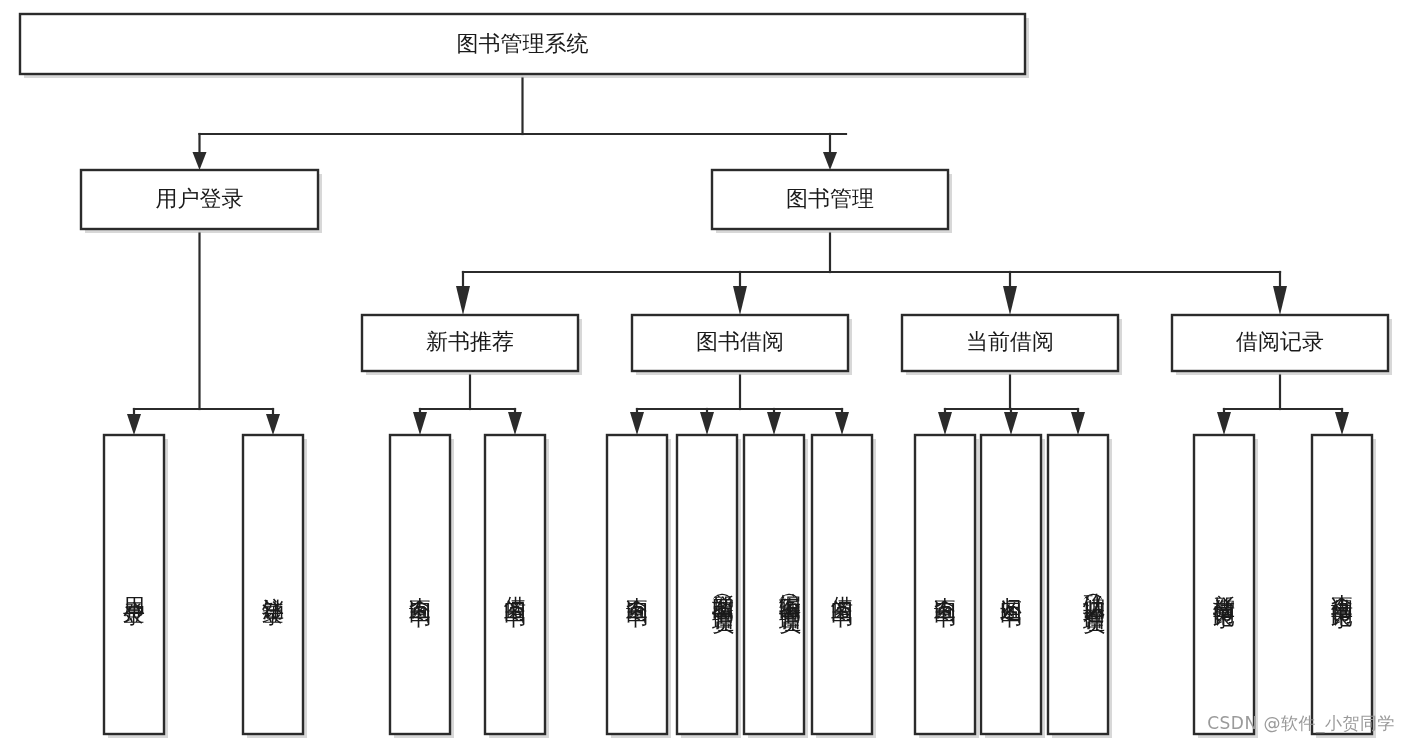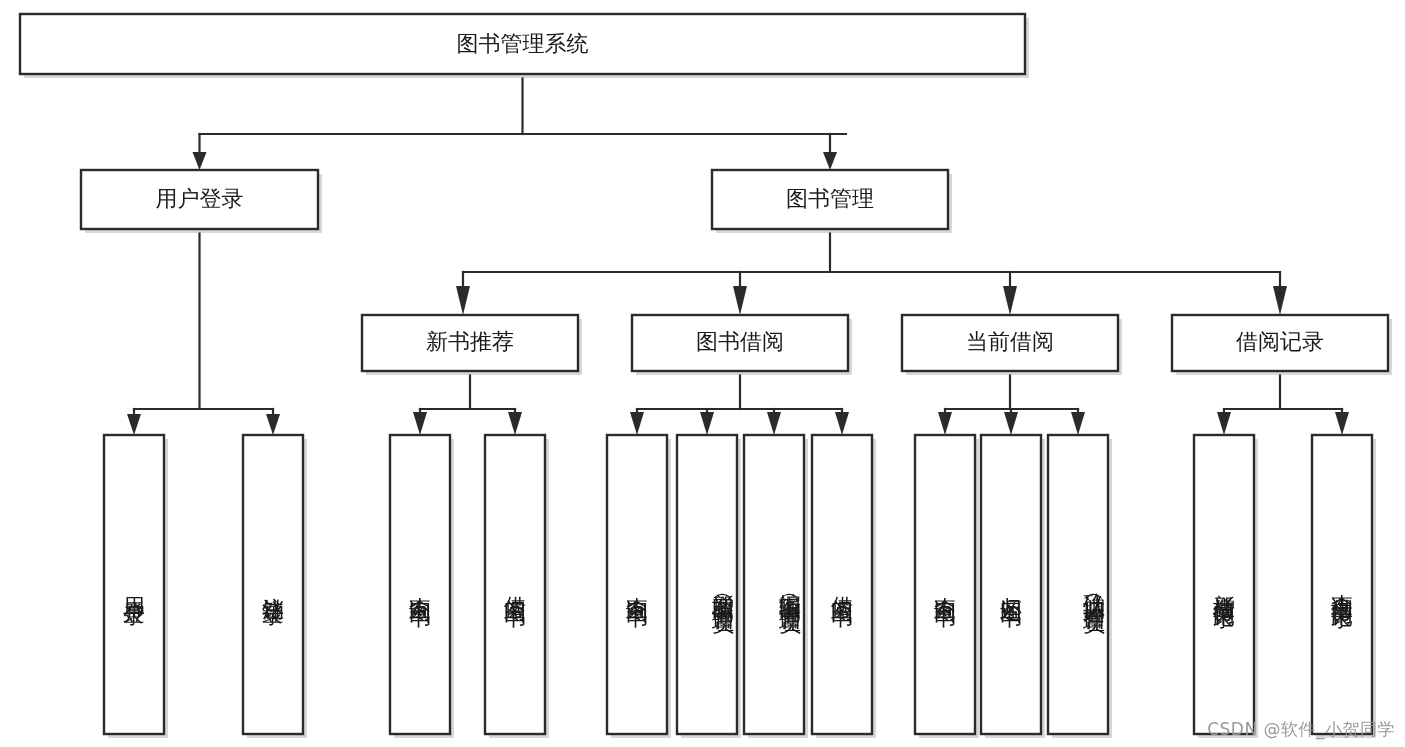--- a/index.html
+++ b/index.html
@@ -50,21 +50,21 @@
   .node-label-h {
     font-family: "DejaVu Sans", "Liberation Sans", sans-serif;
     font-size: 22px;
     fill: #1a1a1a;
     text-anchor: middle;
     dominant-baseline: middle;
   }
   .watermark-text {
     position: absolute;
     right: 10px;
-    bottom: 6px;
+    bottom: 12px;
     font-family: "DejaVu Sans", "Liberation Sans", sans-serif;
     font-size: 17px;
     color: #9a9a9a;
     letter-spacing: 0.5px;
     white-space: nowrap;
     user-select: none;
   }
 </style>
 </head>
 <body>

